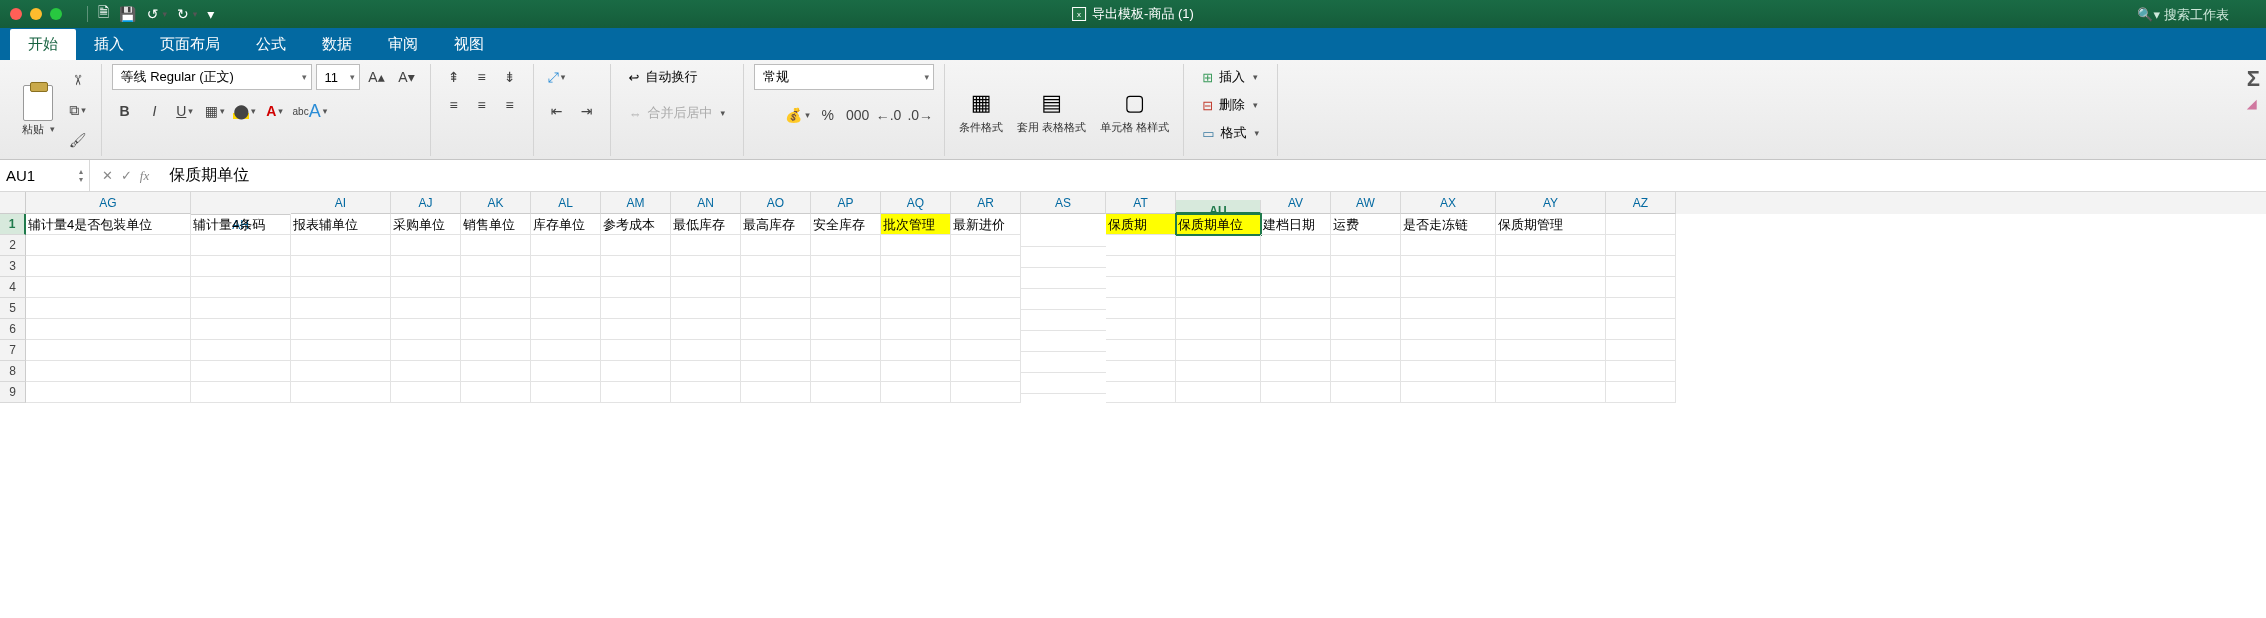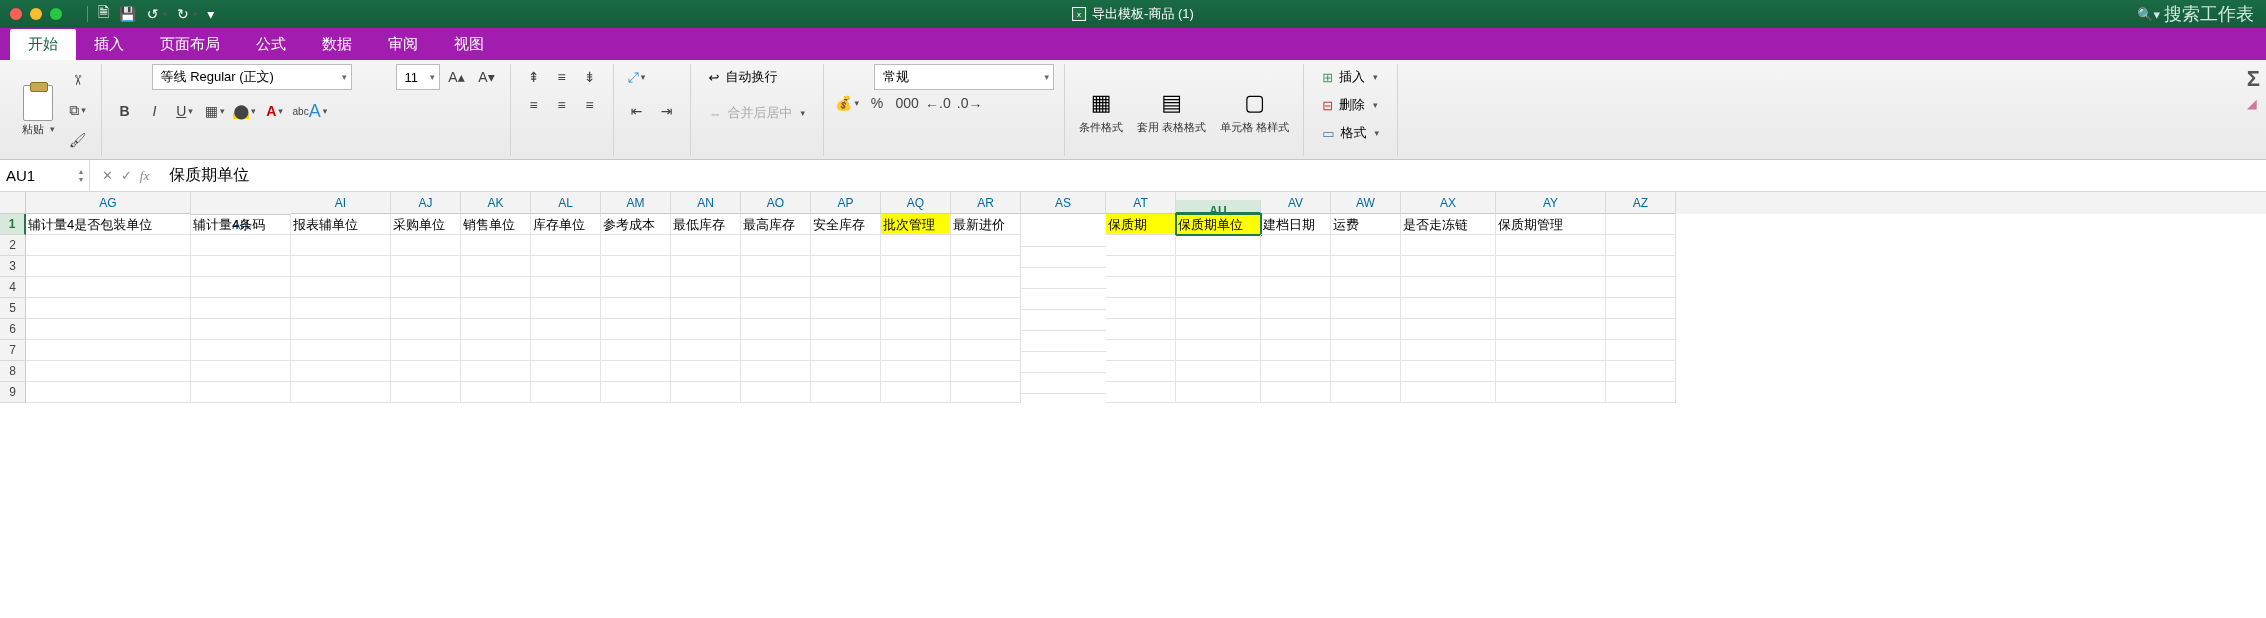--- a/index.html
+++ b/index.html
@@ -9,38 +9,38 @@
 .titlebar { height: 28px; background: linear-gradient(#1a6b45, #155c3a); display: flex; align-items: center; position: relative; color: #fff; }
 .traffic { display: flex; gap: 8px; margin-left: 10px; }
 .dot { width: 12px; height: 12px; border-radius: 50%; }
 .red { background: #ff5f57; } .yellow { background: #febc2e; } .green { background: #28c840; }
 .qat { display: flex; gap: 10px; margin-left: 25px; align-items: center; }
 .qat-btn { color: #fff; font-size: 14px; cursor: pointer; display:flex; align-items:center; gap:2px;}
 .qat-sep { width:1px; height:16px; background:rgba(255,255,255,.3);}
 .title-wrap { position: absolute; left:50%; transform: translateX(-50%); display:flex; align-items:center; gap:6px;}
 .title-icon { width:14px; height:14px; background:#217346; border:1px solid #fff; display:inline-flex; align-items:center; justify-content:center; font-size:8px; color:#fff;}
 .search { margin-left:auto; margin-right:12px; display:flex; align-items:center; gap:4px; color:#cfe8db; font-size:13px;}
-.search input { background:transparent; border:none; color:#cfe8db; outline:none; width:90px; font-size:18px;}
+.search input { background:transparent; border:none; color:#cfe8db; outline:none; width:90px; font-size:13px;}
 .search input::placeholder { color:#cfe8db; }
 
 
-.tabs { height: 32px; background: #a21caf; display:flex; align-items:flex-end; padding-left:10px; }
+.tabs { height: 32px; background: #0369a1; display:flex; align-items:flex-end; padding-left:10px; }
 .tab { padding: 6px 18px; color:#fff; font-size:15px; cursor:pointer; }
 .tab.active { background:#fff; color:#176240; border-radius:2px 2px 0 0; }
 
 
 .ribbon { height: 100px; background: linear-gradient(#f5f5f5, #e9e9e9); border-bottom:1px solid #c5c5c5; display:flex; padding:4px 8px 0 8px; position:relative;}
 .group { display:flex; flex-direction:column; align-items:center; padding: 0 10px; border-right:1px solid #d4d4d4; height:92px;}
 .group:last-child { border-right:none;}
 .group-body { flex:1; display:flex; align-items:center; gap:6px; }
 .hstack { display:flex; align-items:center; gap:4px;}
 .col { display:flex; flex-direction:column; gap:4px; align-items:flex-start;}
 .rbtn { min-width:26px; height:26px; border:1px solid transparent; display:inline-flex; align-items:center; justify-content:center; border-radius:3px; cursor:pointer; font-size:14px; color:#444; background:transparent; }
 .chev { font-size:9px; color:#555; margin-left:2px;}
-.combo { height:26px; border:1px solid #bcbcbc; background:#fff; padding:0 4px 0 8px; position:relative; font-size:13px; display:flex; align-items:center; min-width:60px;margin-left:40px;}
+.combo { height:26px; border:1px solid #bcbcbc; background:#fff; padding:0 4px 0 8px; position:relative; font-size:13px; display:flex; align-items:center; min-width:60px;}
 .combo::after { content:"▾"; position:absolute; right:4px; font-size:9px; color:#666;}
 .bigbtn { display:flex; flex-direction:column; align-items:center; gap:2px; cursor:pointer; padding:2px 4px; border-radius:3px;}
 .big-icon { width:32px; height:32px; display:flex; align-items:center; justify-content:center; font-size:22px;}
 .mini { font-size:11px; color:#333; text-align:left; line-height:13px;}
 .hl-yellow { background: linear-gradient(transparent 60%, #ffd800 60%); }
 .fc-red { color:#d00000;}
 .paste-icon{ width:30px; height:36px; background:#fff; border:1px solid #999; border-radius:2px; position:relative;}
 .paste-icon::before{content:""; position:absolute; top:-4px; left:6px; width:16px; height:8px; background:#c9a94b; border:1px solid #8a7020; border-radius:2px;}
 .scissors{ transform:rotate(90deg);}
 .grid3 { display:grid; grid-template-columns:repeat(3,26px); gap:2px;}
@@ -206,21 +206,21 @@
       </div>
       <div class="merge-btn" style="color:#aaa;">
         <span>⇔</span>
         <span>合并后居中</span>
         <span class="chev">▾</span>
       </div>
     </div>
   </div>
 
   <div class="group">
-    <div class="group-body col" style="gap:0;">
+    <div class="group-body col" style="gap:12px;align-items:flex-end;">
       <div class="combo" style="min-width:180px;">常规</div>
       <div class="hstack">
         <button class="rbtn">💰<span class="chev">▾</span></button>
         <button class="rbtn">%</button>
         <button class="rbtn">000</button>
         <button class="rbtn">←.0</button>
         <button class="rbtn">.0→</button>
       </div>
     </div>
   </div>

